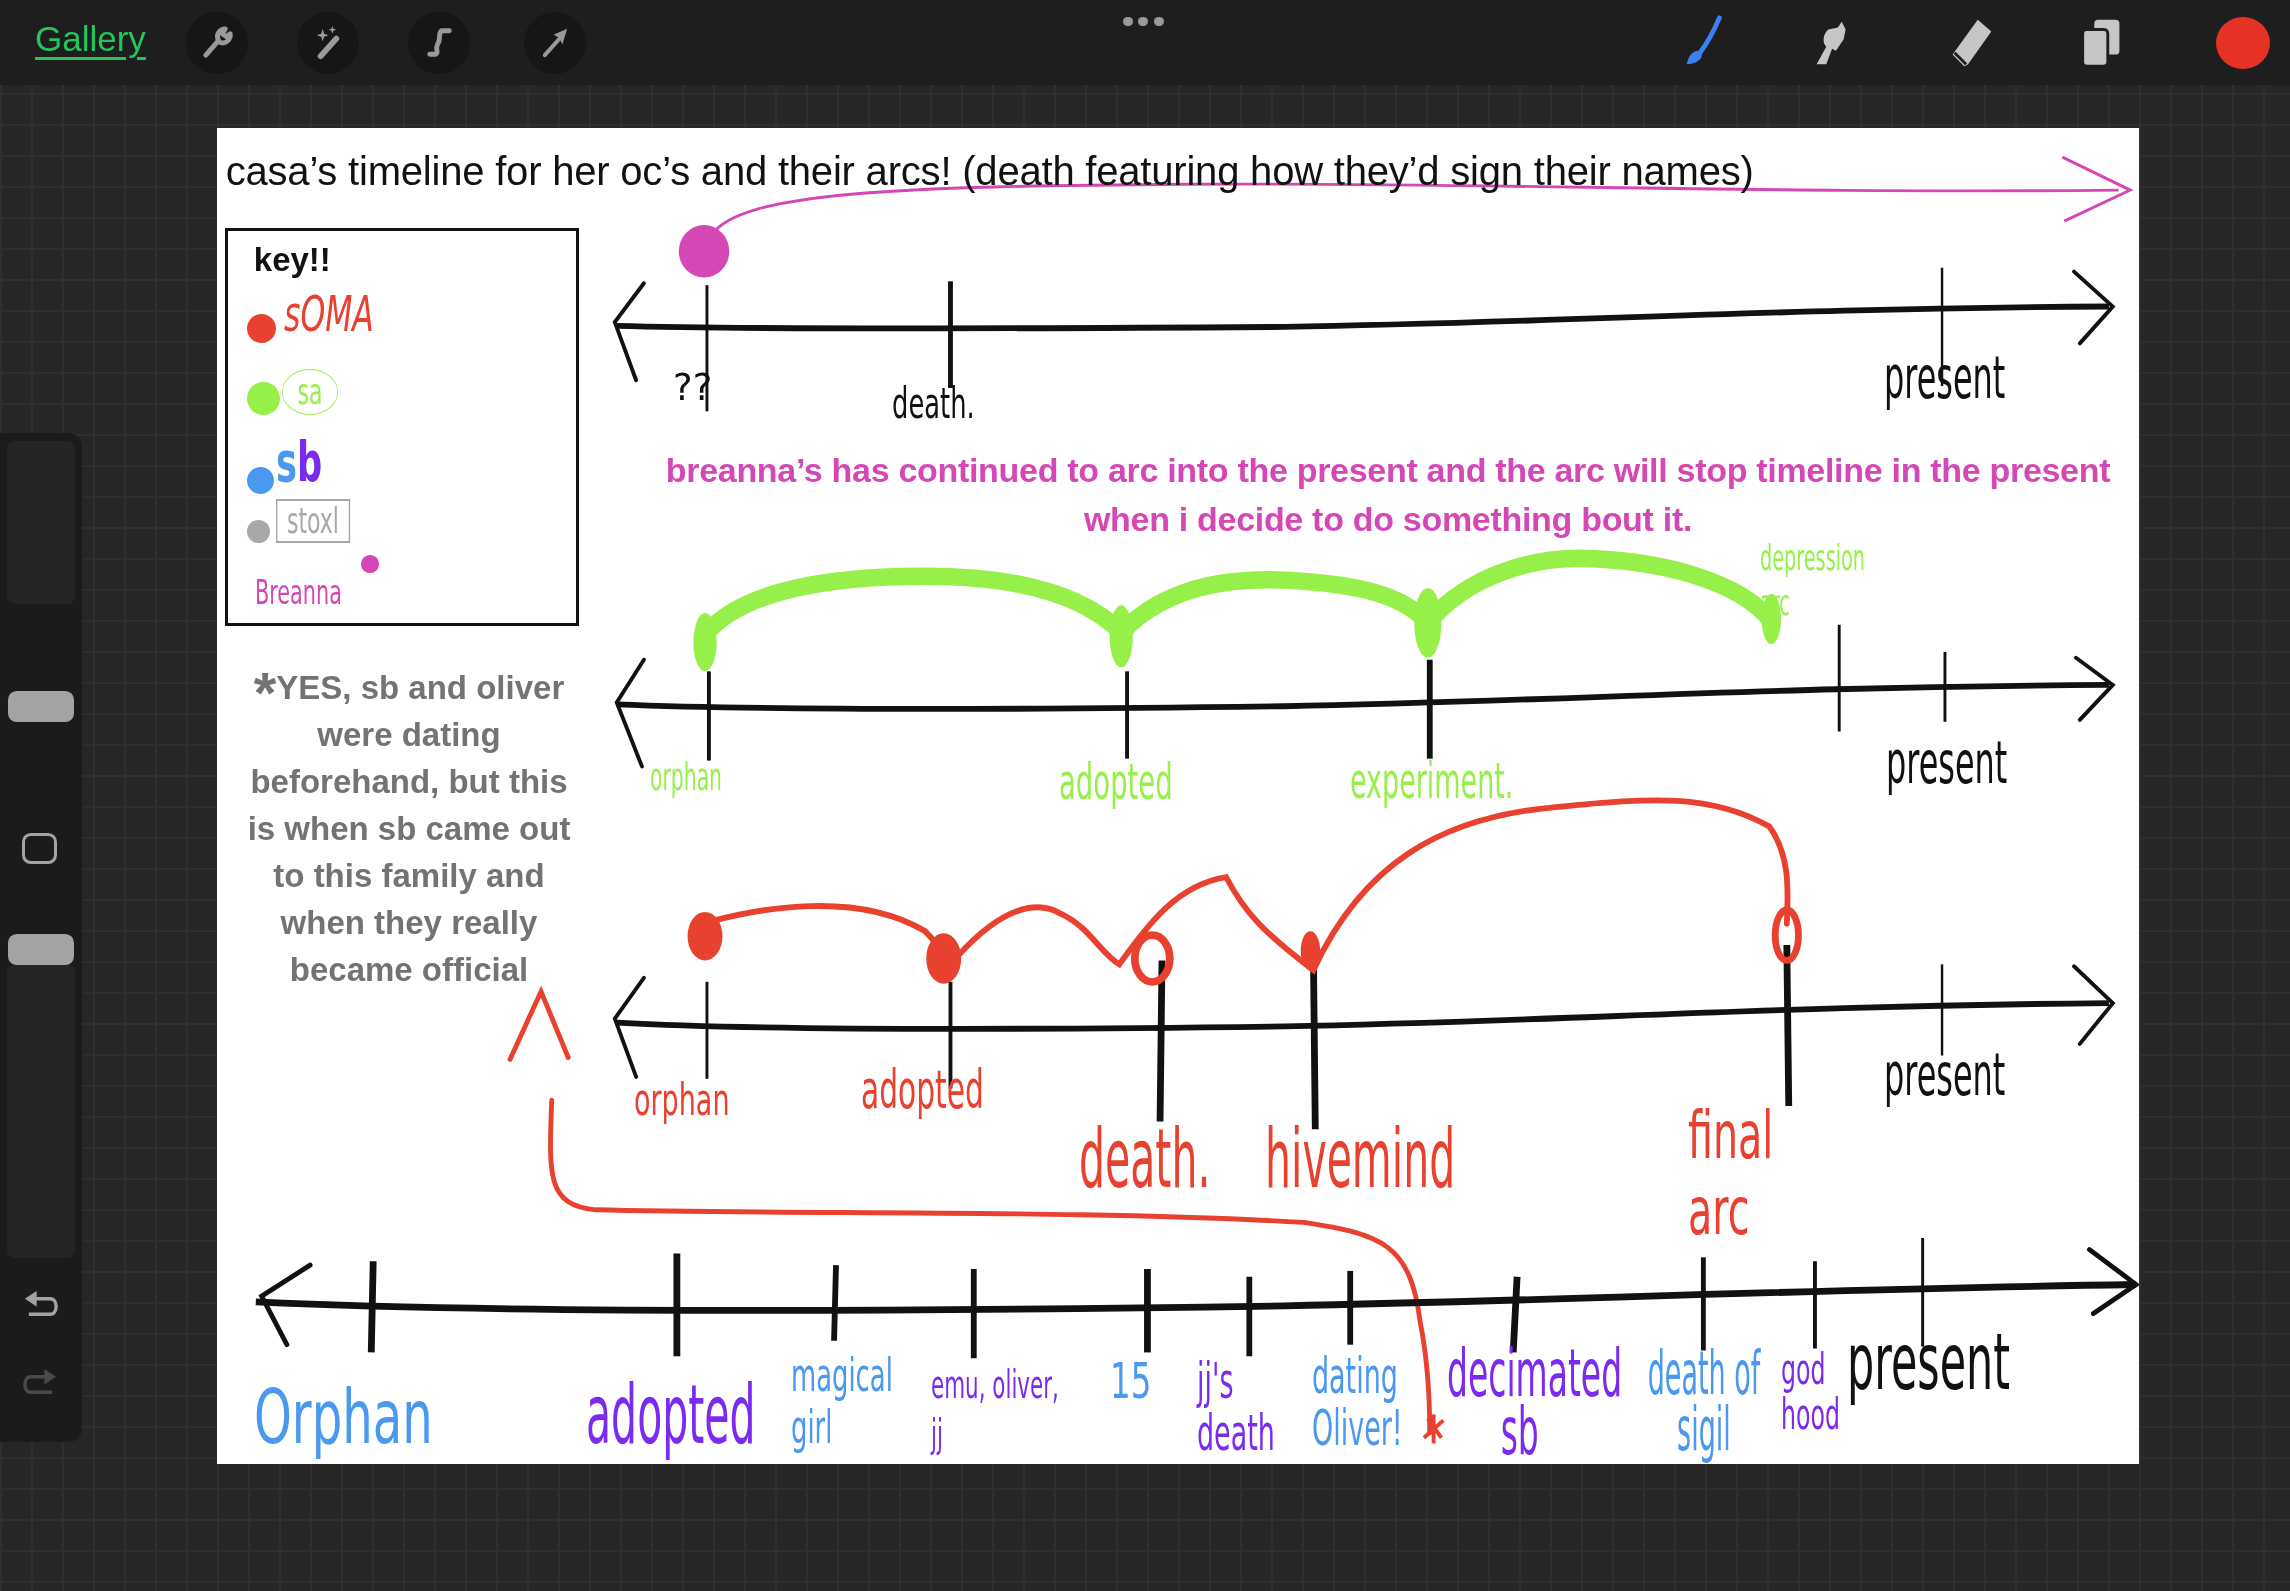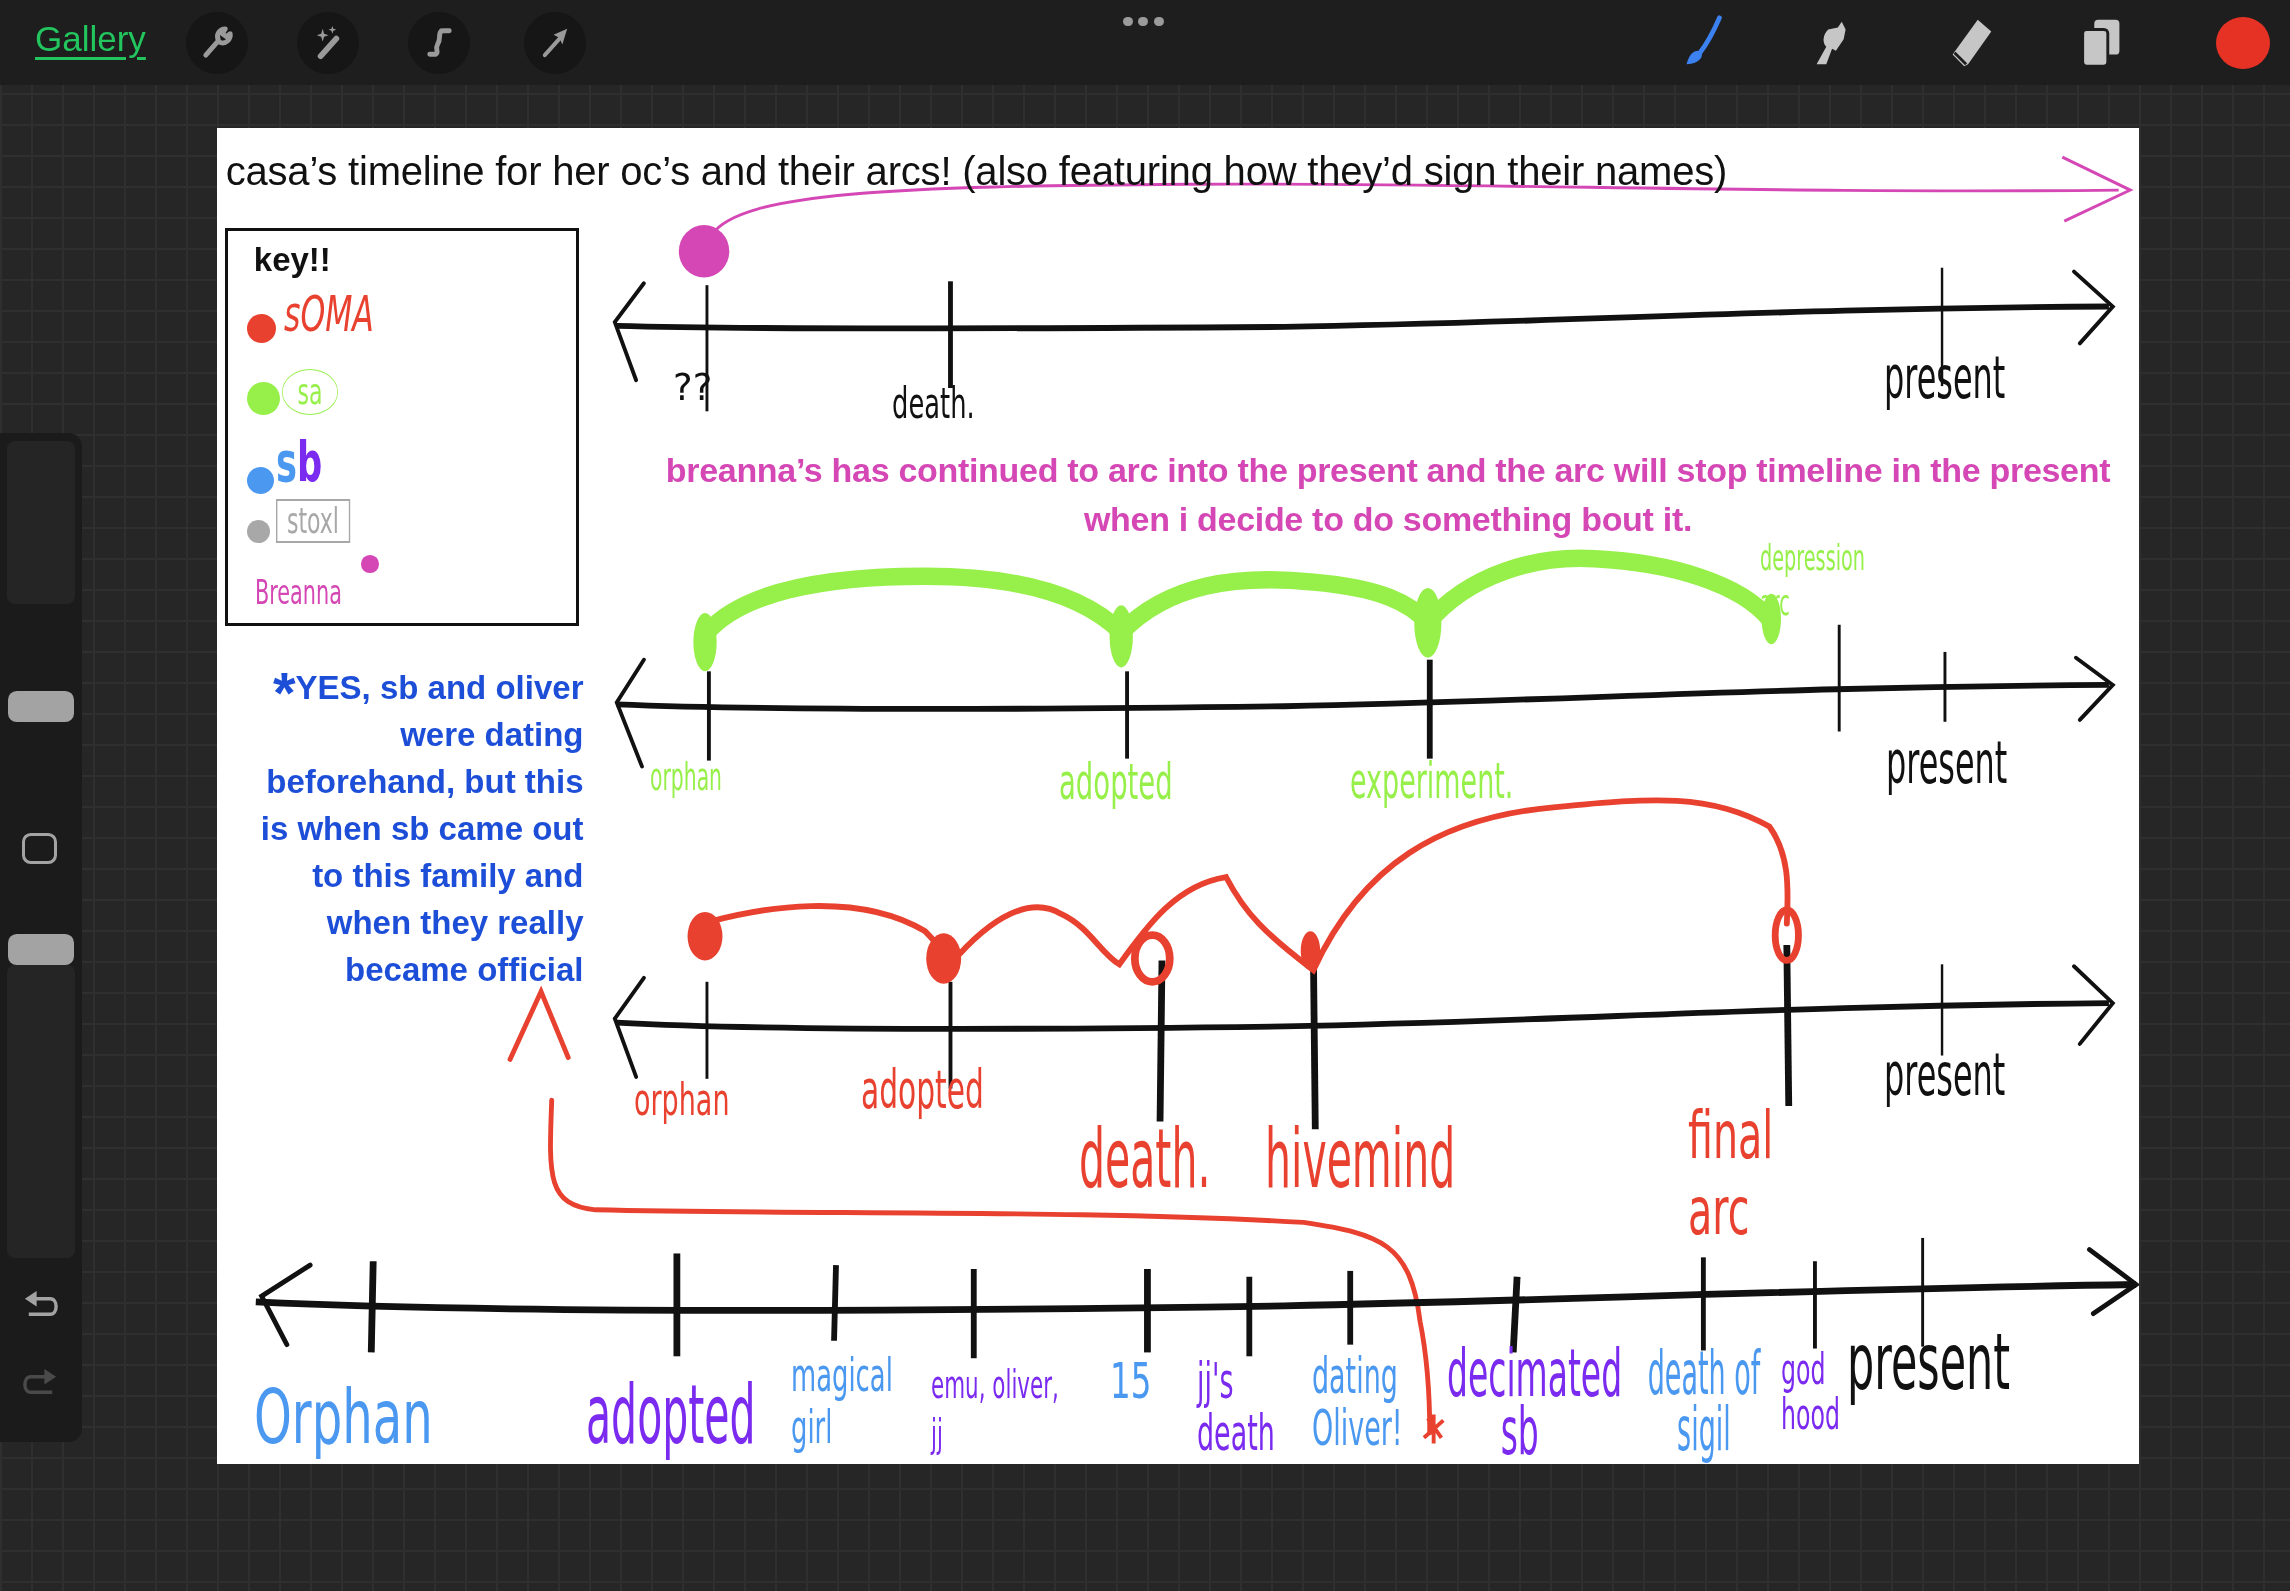--- a/index.html
+++ b/index.html
@@ -68,22 +68,22 @@
   .key-dot { border-radius:50%; display:block; }
   .sig {
     font-family:"DejaVu Sans", sans-serif; font-stretch:condensed;
     margin-left:7.8px; transform:scaleX(0.7); transform-origin:left center; display:inline-block;
   }
   .breanna-note {
     position:absolute; left:419px; top:318px; width:1504px; text-align:center;
     color:#d447b5; font-size:34px; font-weight:bold; line-height:49px; letter-spacing:-0.3px;
   }
   .sb-note {
-    position:absolute; left:17.5px; top:536px; width:349px; text-align:right;
-    color:#1d4ed8; font-size:33px; font-weight:bold; line-height:47px;
+    position:absolute; left:17.5px; top:536px; width:349px; text-align:center;
+    color:#737373; font-size:33px; font-weight:bold; line-height:47px;
   }
   .hand {
     position:absolute; font-family:"DejaVu Sans", sans-serif; white-space:nowrap;
     transform-origin:left top; line-height:1;
   }
   svg.overlay { position:absolute; left:0; top:0; }
 </style>
 </head>
 <body>
 
@@ -225,21 +225,21 @@
     <path d="M780 1176 L780 1268" stroke="#111" stroke-width="6"></path>
     <path d="M959 1176 L959 1262" stroke="#111" stroke-width="7"></path>
     <path d="M1064 1184 L1064 1266" stroke="#111" stroke-width="6"></path>
     <path d="M1168 1178 L1168 1254" stroke="#111" stroke-width="6"></path>
     <path d="M1340 1184 L1336 1262" stroke="#111" stroke-width="7"></path>
     <path d="M1532 1164 L1532 1260" stroke="#111" stroke-width="5"></path>
     <path d="M1647 1168 L1647 1258" stroke="#111" stroke-width="4"></path>
     <path d="M1758 1144 L1758 1256" stroke="#111" stroke-width="3"></path>
   </svg>
 
-  <div class="title">casa’s timeline for her oc’s and their arcs! (also featuring how they’d sign their names)</div>
+  <div class="title">casa’s timeline for her oc’s and their arcs! (death featuring how they’d sign their names)</div>
 
   <div class="keybox">
     <div class="key-title">key!!</div>
     <div class="key-item" style="top:54px;">
       <span class="key-dot" style="width:29px;height:29px;background:#e8412f;"></span>
       <span class="sig" style="color:#e8412f;font-size:50px;font-style:italic;">sOMA</span>
     </div>
     <div class="key-item" style="top:138px;">
       <span class="key-dot" style="width:33px;height:33px;background:#97ef4a;"></span>
       <span class="sig" style="color:#97ef4a;font-size:35px;border:1.9px solid #97ef4a;border-radius:50%;padding:1.9px 21.3px;margin-left:1.9px;">sa</span>

